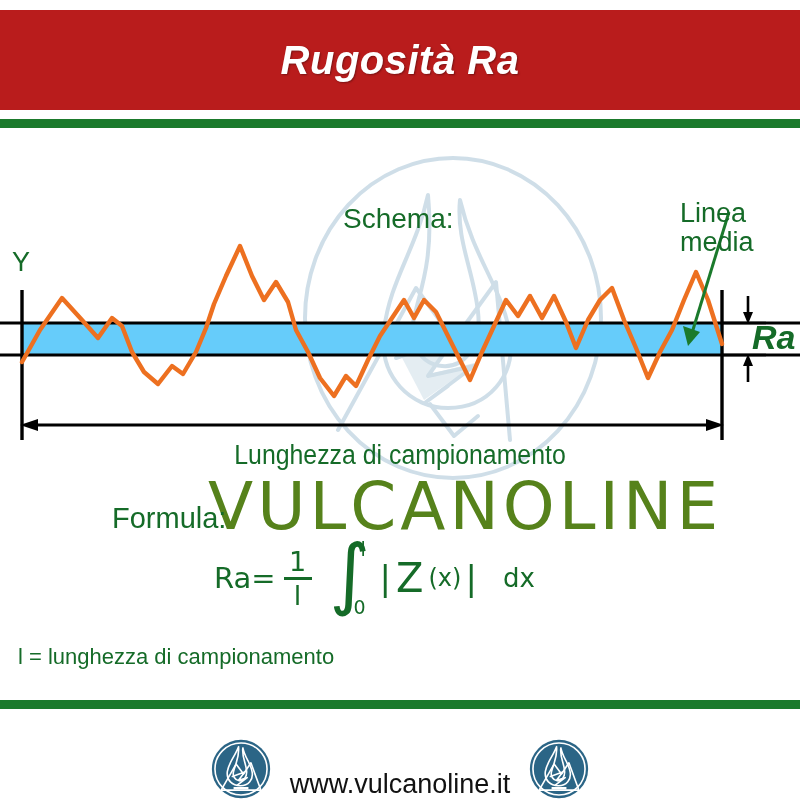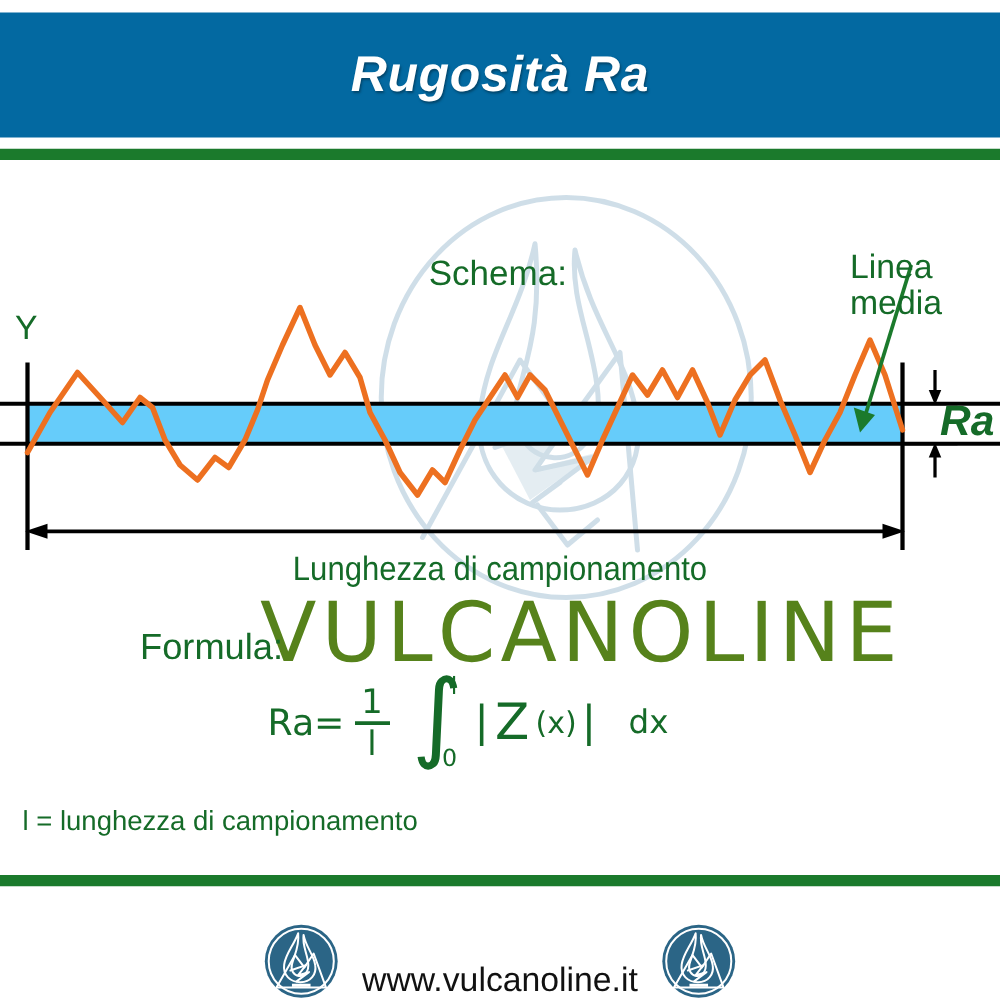--- a/index.html
+++ b/index.html
@@ -6,21 +6,21 @@
   body{
     width:800px;height:800px;position:relative;overflow:hidden;
     background:#ffffff;
     font-family:"Liberation Sans", sans-serif;
   }
   #page{position:absolute;inset:0;}
 
   
   .header-band{
     position:absolute;left:0;top:10px;width:800px;height:100px;
-    background:#0369a1;
+    background:#b91c1c;
     display:flex;flex-direction:column;align-items:center;justify-content:center;
     color:#ffffff;
   }
   .header-title{
     font-size:40px;font-weight:bold;font-style:italic;
     line-height:1.0;letter-spacing:0.5px;
     text-shadow:1px 1px 2px rgba(0,0,0,.35);
   }
   .header-sub{
     font-size:28px;font-weight:bold;font-style:italic;

